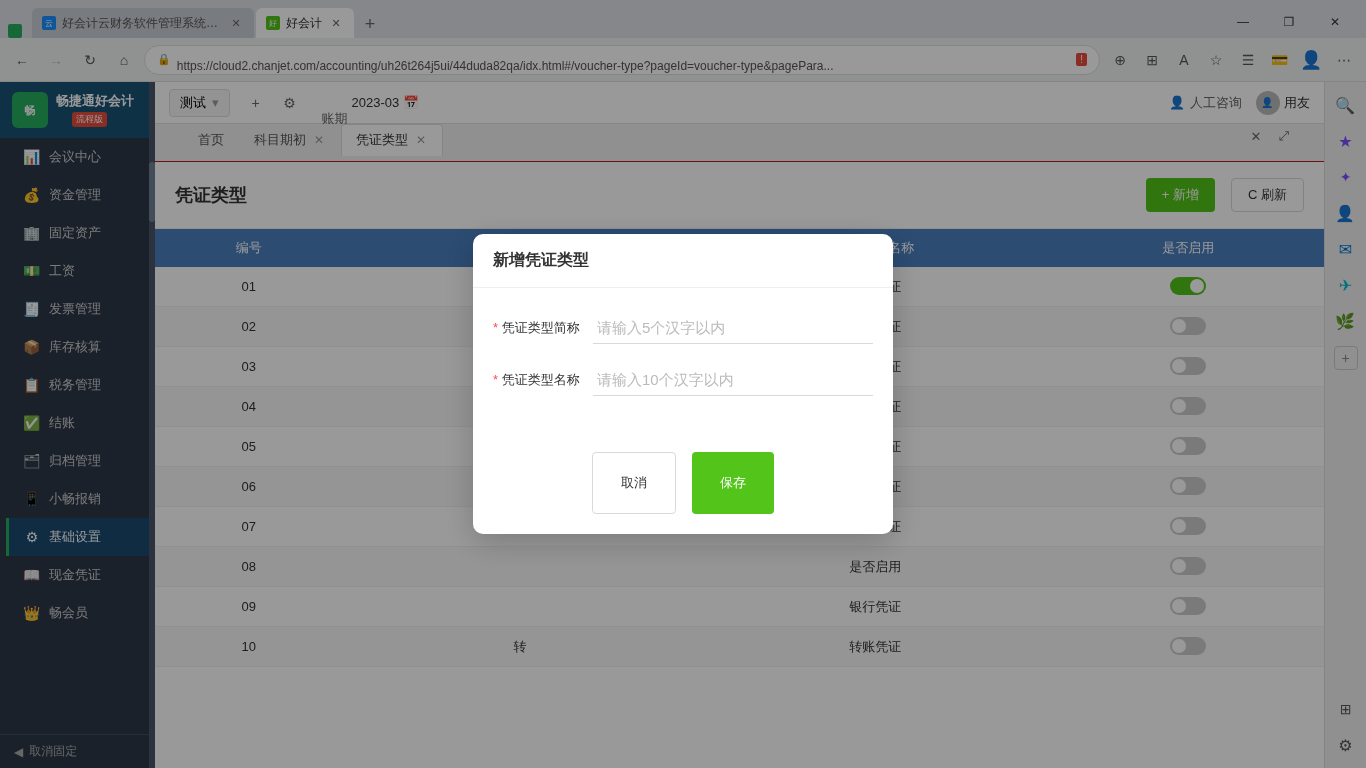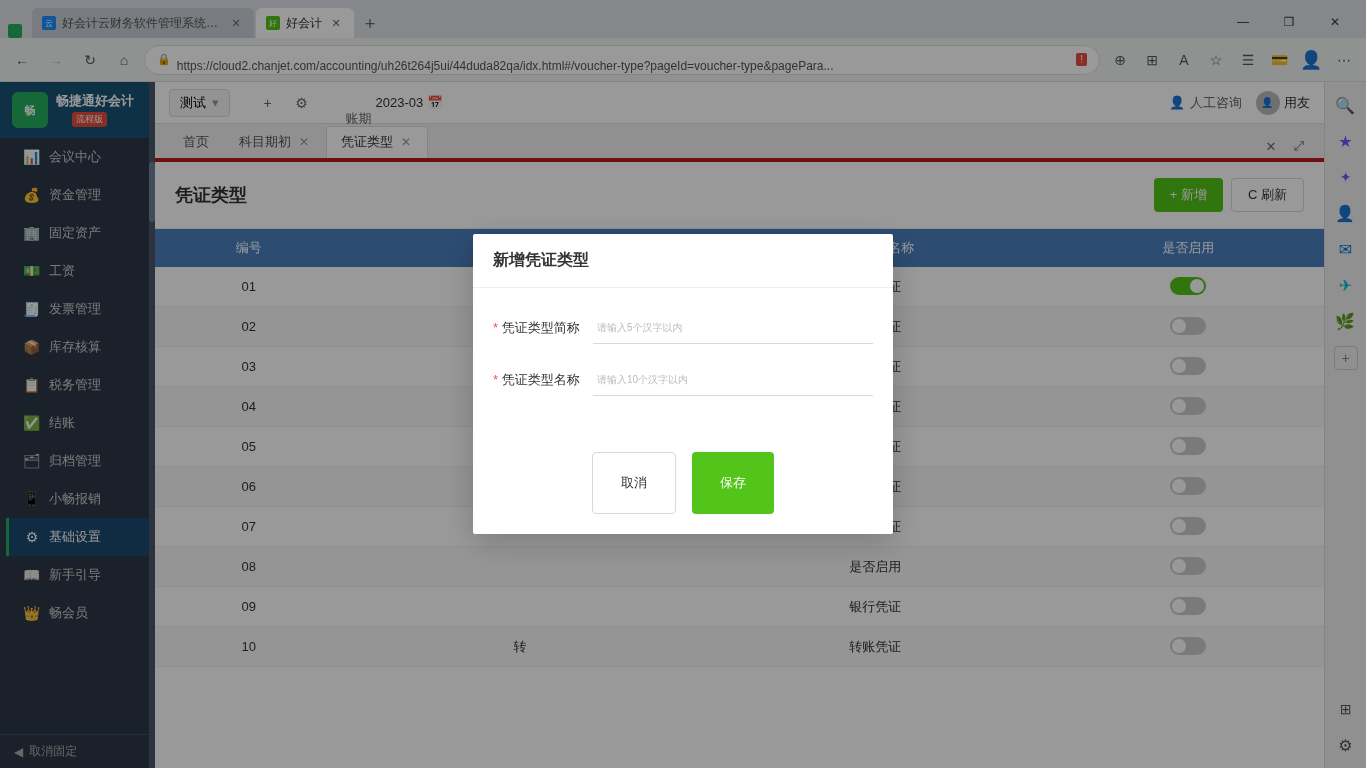--- a/index.html
+++ b/index.html
@@ -27,69 +27,69 @@
     .sidebar-logo-text { color: white; font-size: 13px; font-weight: bold; line-height: 1.3; }
     .sidebar-logo-badge { background: #e74c3c; color: white; font-size: 9px; padding: 1px 4px; border-radius: 3px; margin-top: 2px; display: inline-block; margin-left: 16px; }
     .sidebar-item { display: flex; align-items: center; gap: 8px; padding: 10px 14px; cursor: pointer; color: #ccc; font-size: 13px; border-left: 3px solid transparent; }
     .sidebar-item.active { background: #1a4a6e; color: white; border-left-color: #27ae60; }
     .sidebar-item-icon { font-size: 14px; width: 18px; text-align: center; }
     .sidebar-scroll-indicator { width: 6px; background: #4a5568; position: absolute; right: 0; top: 0; bottom: 0; }
     .sidebar-scroll-thumb { width: 6px; height: 60px; background: #718096; border-radius: 3px; margin-top: 80px; }
     .sidebar-bottom { margin-top: auto; padding: 8px 14px; color: #aaa; font-size: 12px; display: flex; align-items: center; gap: 6px; cursor: pointer; border-top: 1px solid #3d4f66; }
 
     
-    .topbar { height: 42px; background: #fff; border-bottom: 1px solid #e0e0e0; display: flex; align-items: center; padding: 0 14px; gap: 24px; }
+    .topbar { height: 42px; background: #fff; border-bottom: 1px solid #e0e0e0; display: flex; align-items: center; padding: 0 14px; gap: 12px; }
     .topbar-company { display: flex; align-items: center; gap: 6px; background: #f5f5f5; border: 1px solid #ddd; border-radius: 4px; padding: 4px 10px; cursor: pointer; }
     .topbar-icons { display: flex; gap: 6px; }
     .topbar-icon-btn { width: 28px; height: 28px; display: flex; align-items: center; justify-content: center; cursor: pointer; color: #666; font-size: 14px; border-radius: 4px; }
     .topbar-period { display: flex; align-items: center; gap: 4px; font-size: 13px; color: #333; margin-left: 6px; }
     .topbar-period-label { color: #666; margin-top: 32px; }
     .topbar-right { margin-left: auto; display: flex; align-items: center; gap: 14px; }
     .topbar-support { display: flex; align-items: center; gap: 4px; color: #666; font-size: 13px; cursor: pointer; }
     .topbar-user { display: flex; align-items: center; gap: 4px; color: #333; font-size: 13px; cursor: pointer; }
     .topbar-user-avatar { width: 24px; height: 24px; border-radius: 50%; background: #bbb; display: flex; align-items: center; justify-content: center; color: white; font-size: 10px; }
 
     
     .content-area { flex: 1; display: flex; flex-direction: column; overflow: hidden; }
-    .tab-bar { background: #f0f0f0; display: flex; align-items: flex-end; padding: 0 13px; border-bottom: 4px solid #b91c1c; height: 38px; }
+    .tab-bar { background: #f0f0f0; display: flex; align-items: flex-start; padding: 0 28px; border-bottom: 1px solid #b91c1c; height: 38px; }
     .page-tab { display: flex; align-items: center; gap: 6px; padding: 6px 14px; font-size: 13px; cursor: pointer; border-radius: 4px 4px 0 0; color: #555; border: 1px solid transparent; }
     .page-tab.active { background: #fff; color: #333; border-color: #ddd #ddd #fff; font-weight: 500; }
     .page-tab-close { font-size: 12px; color: #999; cursor: pointer; width: 14px; height: 14px; display: flex; align-items: center; justify-content: center; border-radius: 50%; }
     .tab-maximize-btns { margin-left: auto; display: flex; gap: 4px; }
     .tab-ctrl-btn { width: 24px; height: 24px; display: flex; align-items: center; justify-content: center; cursor: pointer; color: #666; font-size: 13px; }
 
     
     .main-content { flex: 1; background: #fff; overflow: auto; padding: 0; }
     .page-header { padding: 16px 20px; display: flex; align-items: center; justify-content: space-between; border-bottom: 1px solid #eee; }
     .page-title { font-size: 18px; font-weight: bold; color: #333; }
-    .page-actions { display: flex; gap: 8px; }
+    .page-actions { display: flex; gap: 16px; }
     .btn-primary { background: #52c41a; color: white; border: none; border-radius: 4px; padding: 7px 16px; font-size: 13px; cursor: pointer; display: flex; align-items: center; gap: 4px; }
     .btn-default { background: #fff; color: #333; border: 1px solid #d9d9d9; border-radius: 4px; padding: 7px 16px; font-size: 13px; cursor: pointer; display: flex; align-items: center; gap: 4px; }
 
     
     .data-table { width: 100%; border-collapse: collapse; }
     .data-table th { background: #4a7fbf; color: white; padding: 10px 16px; text-align: center; font-size: 13px; font-weight: 500; }
     .data-table td { padding: 10px 16px; text-align: center; font-size: 13px; color: #333; border-bottom: 1px solid #f0f0f0; }
     .data-table tr:nth-child(even) td { background: #f8f8f8; }
 
     
     .toggle { width: 36px; height: 18px; border-radius: 9px; display: inline-flex; align-items: center; padding: 2px; cursor: pointer; }
     .toggle.on { background: #52c41a; justify-content: flex-end; }
     .toggle.off { background: #ccc; justify-content: flex-start; }
     .toggle-thumb { width: 14px; height: 14px; border-radius: 50%; background: white; }
 
     
     .modal-overlay { position: fixed; top: 0; left: 0; right: 0; bottom: 0; background: rgba(0,0,0,0.4); display: flex; align-items: center; justify-content: center; z-index: 1000; }
-    .modal { background: white; border-radius: 2px; width: 420px; box-shadow: 0 8px 32px rgba(0,0,0,0.2); overflow: hidden; }
+    .modal { background: white; border-radius: 10px; width: 420px; box-shadow: 0 8px 32px rgba(0,0,0,0.2); overflow: hidden; }
     .modal-header { padding: 16px 20px; border-bottom: 1px solid #eee; display: flex; align-items: center; justify-content: space-between; }
     .modal-title { font-size: 16px; font-weight: bold; color: #333; }
     .modal-body { padding: 24px 20px; }
     .form-item { display: flex; align-items: center; margin-bottom: 20px; }
     .form-label { width: 100px; font-size: 13px; color: #333; padding-right: 8px; flex-shrink: 0; }
-    .form-input { flex: 1; height: 32px; border: none; border-bottom: 1px solid #d9d9d9; outline: none; font-size: 10px; color: #a21caf; padding: 0 4px; }
+    .form-input { flex: 1; height: 32px; border: none; border-bottom: 1px solid #d9d9d9; outline: none; font-size: 15px; color: #a21caf; padding: 0 4px; }
     .form-input::placeholder { color: #bbb; }
     .modal-footer { padding: 12px 20px 20px; display: flex; justify-content: center; gap: 16px; }
     .btn-cancel { background: #fff; color: #333; border: 1px solid #d9d9d9; border-radius: 4px; padding: 7px 28px; font-size: 13px; cursor: pointer; }
     .btn-save { background: #52c41a; color: white; border: none; border-radius: 4px; padding: 22px 28px; font-size: 13px; cursor: pointer; }
 
     
     .right-panel { width: 42px; background: #f0f0f0; border-left: 1px solid #ddd; display: flex; flex-direction: column; align-items: center; padding: 8px 0; gap: 6px; }
     .right-panel-btn { width: 30px; height: 30px; display: flex; align-items: center; justify-content: center; cursor: pointer; color: #555; font-size: 16px; border-radius: 4px; }
     .right-panel-btn.blue { color: #1890ff; }
     .right-panel-btn.purple { color: #7c4dff; }
@@ -220,21 +220,21 @@
       <div class="sidebar-item">
         <span class="sidebar-item-icon">📱</span>
         <span>小畅报销</span>
       </div>
       <div class="sidebar-item active">
         <span class="sidebar-item-icon">⚙</span>
         <span>基础设置</span>
       </div>
       <div class="sidebar-item">
         <span class="sidebar-item-icon">📖</span>
-        <span>新手引导</span>
+        <span>现金凭证</span>
       </div>
       <div class="sidebar-item">
         <span class="sidebar-item-icon">👑</span>
         <span>畅会员</span>
       </div>
     </div>
 
     <div class="sidebar-bottom">
       <span>◀</span>
       <span>取消固定</span>

